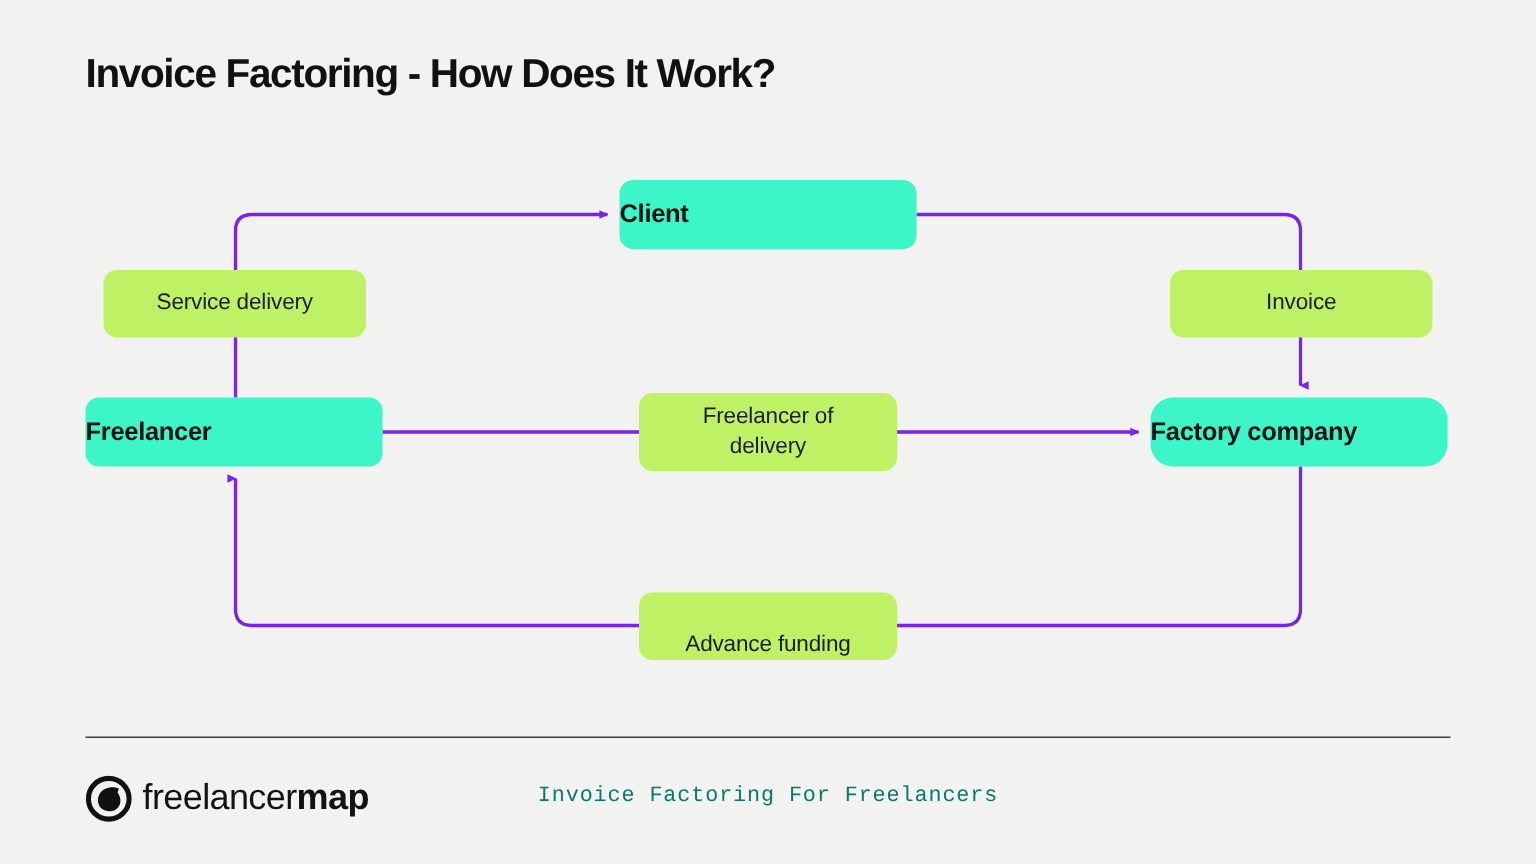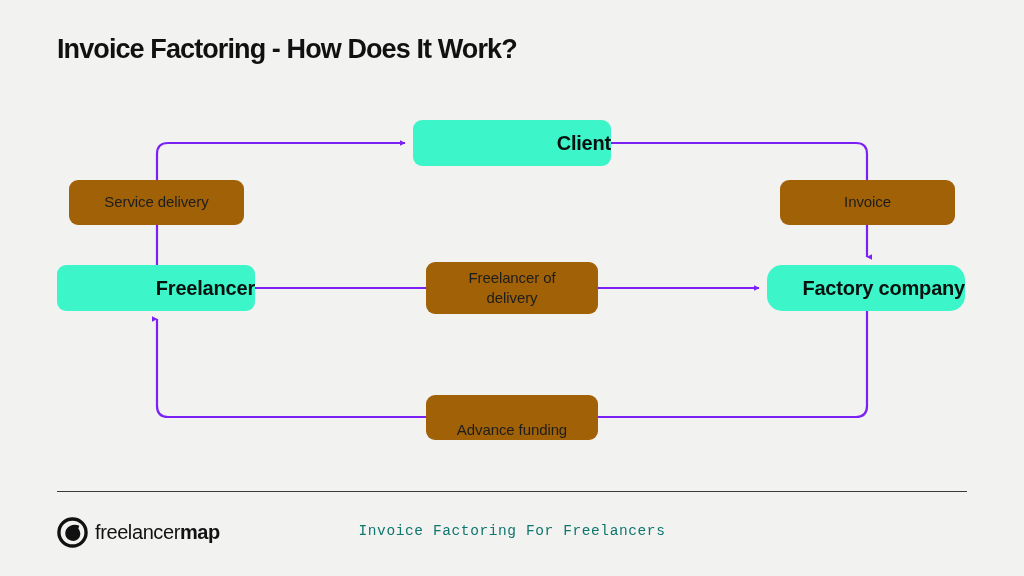--- a/index.html
+++ b/index.html
@@ -41,41 +41,41 @@
     width: 1024px;
     height: 576px;
     pointer-events: none;
   }
 
   
   .node {
     position: absolute;
     display: flex;
     align-items: center;
-    justify-content: flex-end;
+    justify-content: flex-start;
     border-radius: 9px;
     background: #3cf5c9;
     color: #07120f;
-    font-size: 20px;
+    font-size: 17px;
     font-weight: 700;
     letter-spacing: -0.2px;
     text-align: center;
     box-sizing: border-box;
   }
   #node-client     { left: 413px; top: 120px; width: 198px; height: 46px; }
   #node-freelancer { left: 57px;  top: 265px; width: 198px; height: 46px; }
   #node-factory    { left: 767px; top: 265px; width: 198px; height: 46px; border-radius: 15px; }
 
   
   .chip {
     position: absolute;
     display: flex;
     align-items: center;
     justify-content: center;
-    background: #a16207;
+    background: #bef264;
     border-radius: 9px;
     color: #1d1d1d;
     font-size: 15px;
     font-weight: 400;
     letter-spacing: -0.1px;
     text-align: center;
     line-height: 1.35;
     box-sizing: border-box;
     padding: 0 10px;
   }
@@ -101,21 +101,21 @@
     display: flex;
     align-items: center;
     gap: 7px;
   }
   #footer-logo-mark {
     width: 31px;
     height: 31px;
     display: block;
   }
   #footer-logo-text {
-    font-size: 20px;
+    font-size: 24px;
     letter-spacing: -0.4px;
     color: #121212;
     white-space: nowrap;
   }
   #footer-logo-text .lw { font-weight: 400; }
   #footer-logo-text .hw { font-weight: 700; }
 
   #footer-caption {
     position: absolute;
     left: 0;

